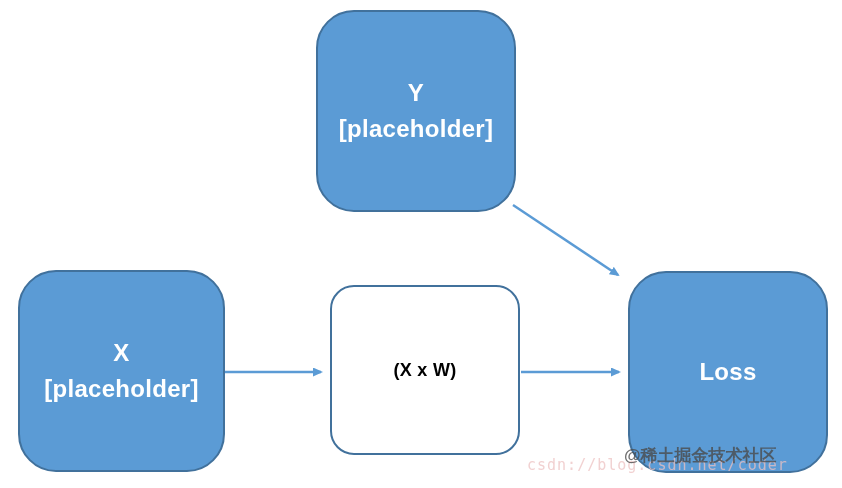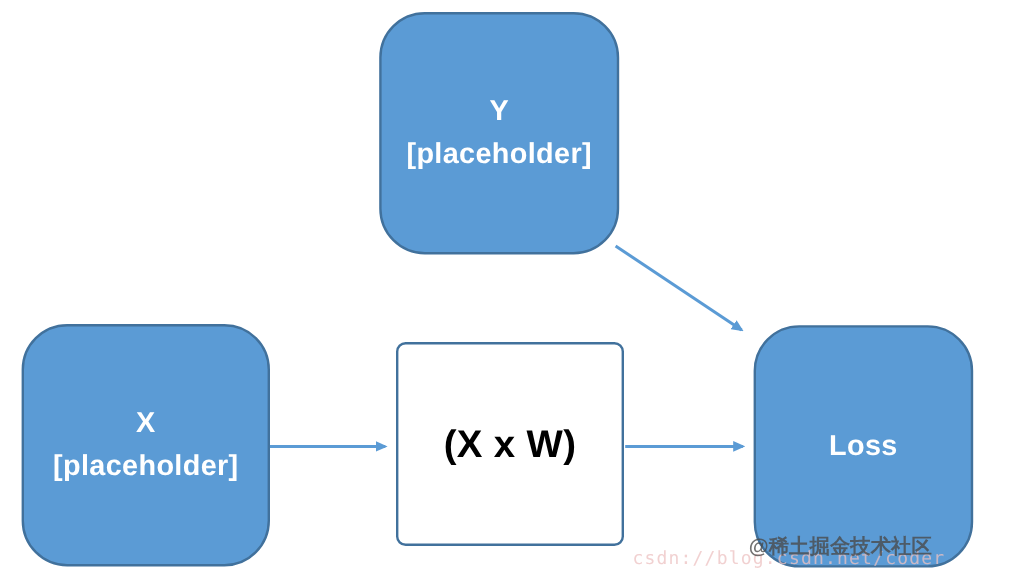--- a/index.html
+++ b/index.html
@@ -52,28 +52,28 @@
   }
   .node.blue {
     background: var(--node-fill);
     border: 2px solid var(--node-border);
     border-radius: 38px;
     color: var(--text-on-blue);
   }
   .node.white {
     background: #ffffff;
     border: 2px solid var(--node-border);
-    border-radius: 8px;
+    border-radius: 24px;
     color: var(--text-on-white);
-    font-size: 32px;
+    font-size: 18px;
   }
   #node-y    { left: 316px; top: 10px;  width: 200px; height: 202px; }
   #node-x    { left: 18px;  top: 270px; width: 207px; height: 202px; }
   #node-mul  { left: 330px; top: 285px; width: 190px; height: 170px; }
-  #node-loss { left: 628px; top: 271px; width: 183px; height: 202px; }
+  #node-loss { left: 628px; top: 271px; width: 200px; height: 202px; }
   .wm-url {
     position: absolute;
     left: 527px;
     top: 456px;
     z-index: 3;
     font-family: "DejaVu Sans Mono", "Liberation Mono", monospace;
     font-size: 15px;
     letter-spacing: 1px;
     color: var(--wm-url-color);
     opacity: 0.75;

